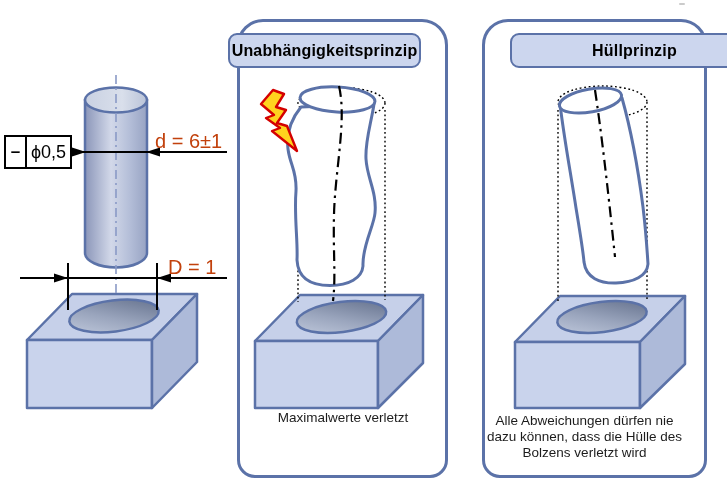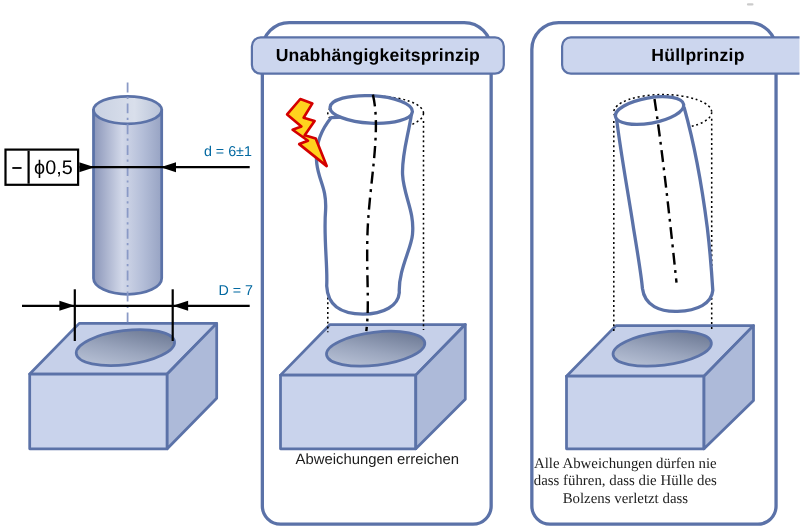--- a/index.html
+++ b/index.html
@@ -27,21 +27,21 @@
     border:2px solid #000;background:#fff;align-items:stretch;
   }
   .fcf-cell1{
     width:21px;border-right:2px solid #000;display:flex;align-items:center;justify-content:center;
     font-weight:bold;font-size:17px;
   }
   .fcf-cell2{
     padding:0 4px;display:flex;align-items:center;justify-content:center;
     font-size:18px;
   }
-  .dim-label{position:absolute;font-size:13px;color:#0369a1;text-align:right;}
+  .dim-label{position:absolute;font-size:20px;color:#c2410c;text-align:left;}
   #d-label{left:155px;top:130px;width:74px;}
   #D-label{left:168px;top:256px;width:62px;}
   #stray-mark{position:absolute;left:679px;top:3px;width:6px;height:2px;background:#a8a8a8;opacity:.6;border-radius:1px;}
 </style>
 </head>
 <body>
 
 <div id="canvas">
 
   <div class="panel" style="left:237px;top:19px;width:211px;height:459px;"></div>
@@ -133,38 +133,38 @@
 
     <g>
       <path d="M560,104 C564,138 571,175 576,208 C580,232 583,250 584,262
                C586,278 600,283.5 616,283 C634,282.5 647,276 648,264
                C647,248 646,232 643,207 C638,168 631,130 622,98 Z" fill="#ffffff" stroke="#5b72a8" stroke-width="3" stroke-linejoin="round"></path>
       <ellipse cx="590.5" cy="100.5" rx="31.5" ry="11.5" transform="rotate(-10 590.5 100.5)" fill="#ffffff" stroke="#5b72a8" stroke-width="3"></ellipse>
       <path d="M595,90 C601,130 607,180 615,257" fill="none" stroke="#000" stroke-width="2.2" stroke-dasharray="11 5 2.5 5"></path>
     </g>
   </svg>
 
-  <div class="panel-header" style="left:228px;top:33px;width:231px;height:35px;">
+  <div class="panel-header" style="left:228px;top:33px;width:193px;height:35px;">
     <span>Unabhängigkeitsprinzip</span>
   </div>
   <div class="panel-header" style="left:470px;top:33px;width:249px;height:35px;margin-left:40px;">
     <span>Hüllprinzip</span>
   </div>
 
   <div class="fcf">
     <div class="fcf-cell1">–</div>
     <div class="fcf-cell2">ϕ0,5</div>
   </div>
 
   <div class="dim-label" id="d-label">d = 6±1</div>
-  <div class="dim-label" id="D-label">D = 7</div>
+  <div class="dim-label" id="D-label">D = 1</div>
 
   <div class="caption" style="left:239px;top:410px;width:208px;">
-    <div>Abweichungen erreichen</div>
+    <div>Maximalwerte verletzt</div>
   </div>
-  <div class="caption" style="left:455px;top:413px;width:227px;font-family:Liberation Serif, serif;">
+  <div class="caption" style="left:471px;top:413px;width:227px;">
     <div>Alle Abweichungen dürfen nie</div>
-    <div>dass führen, dass die Hülle des</div>
-    <div>Bolzens verletzt dass</div>
+    <div>dazu können, dass die Hülle des</div>
+    <div>Bolzens verletzt wird</div>
   </div>
 
   <div id="stray-mark"></div>
 </div>
 
 </body></html>

